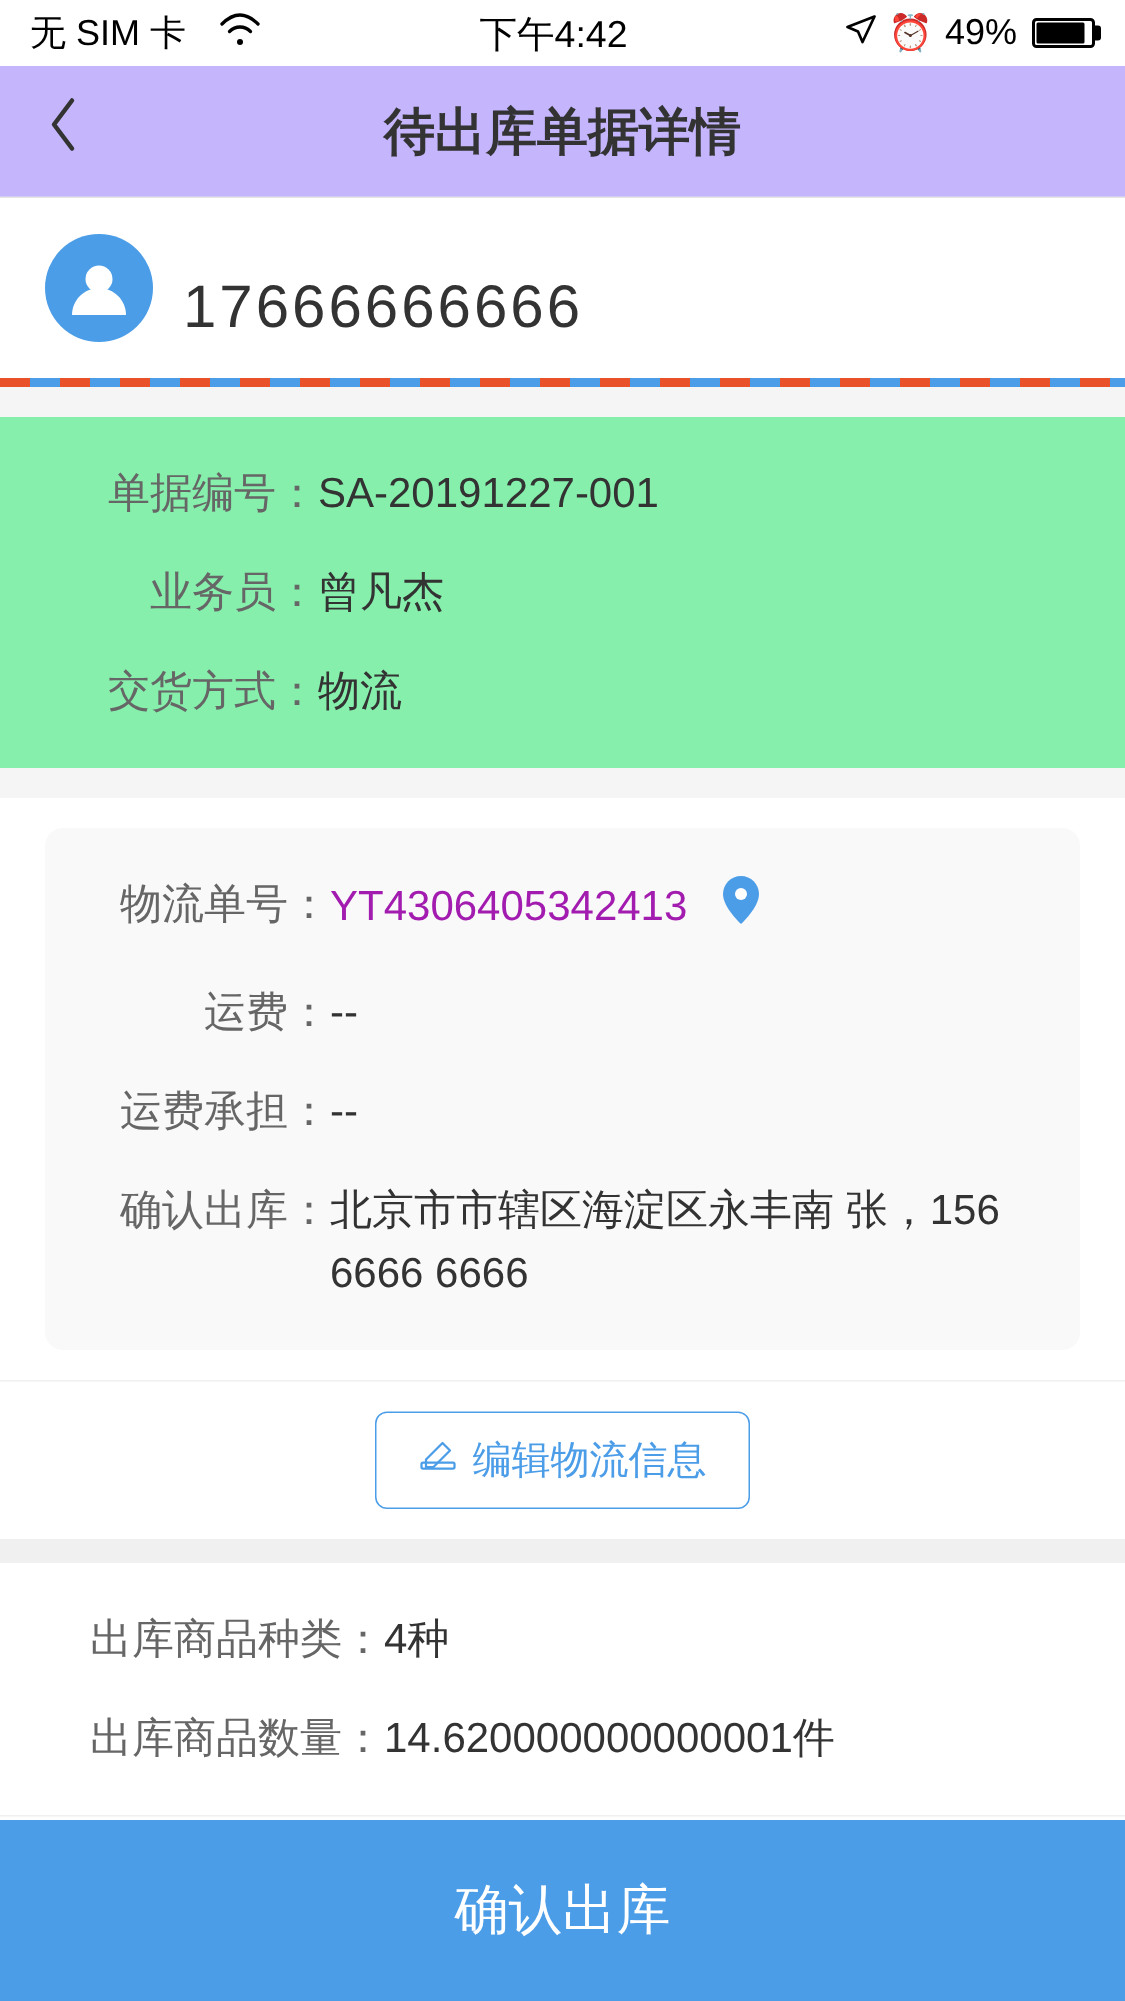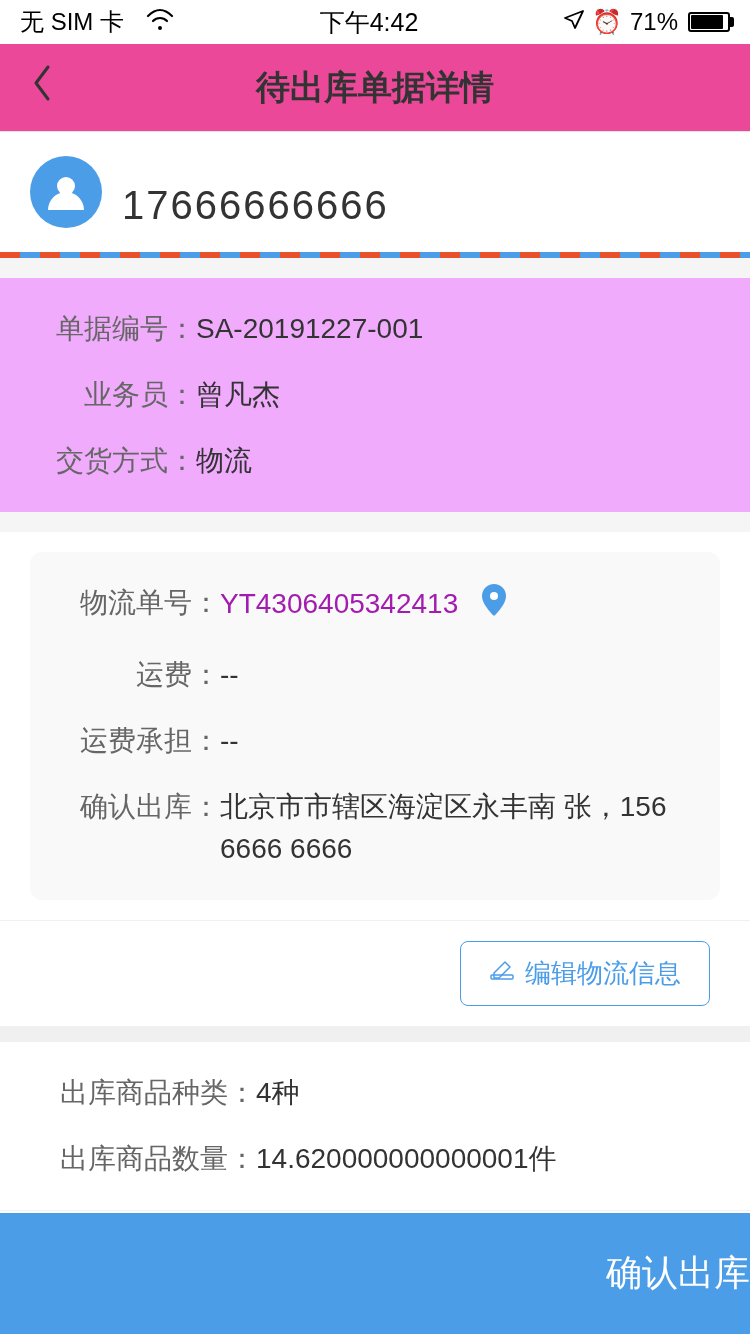--- a/index.html
+++ b/index.html
@@ -53,21 +53,21 @@
       left: 1px;
       top: 1px;
       bottom: 1px;
       width: 85%;
       background: #000;
       border-radius: 1px;
     }
 
     
     .nav-bar {
-      background: #ec4899;
+      background: #c4b5fd;
       height: 88px;
       display: flex;
       align-items: center;
       justify-content: center;
       position: relative;
       border-bottom: 1px solid #e5e5e5;
     }
     .nav-back {
       position: absolute;
       left: 30px;
@@ -115,23 +115,23 @@
     .avatar svg { width: 44px; height: 44px; }
     .phone-number {
       font-size: 40px;
       font-weight: 500;
       color: #333;
       letter-spacing: 2px;
     }
 
     
     .section {
-      background: #f0abfc;
+      background: #86efac;
       margin-top: 20px;
-      padding: 30px 36px;
+      padding: 30px 52px;
     }
     .field-row {
       display: flex;
       align-items: flex-start;
       margin-bottom: 24px;
       line-height: 1.5;
     }
     .field-row:last-child { margin-bottom: 0; }
     .field-label {
       color: #666;
@@ -157,23 +157,23 @@
     .location-pin {
       display: inline-block;
       margin-left: 12px;
       vertical-align: middle;
       cursor: pointer;
     }
 
     
     .section-footer {
       background: #fff;
-      padding: 20px 40px;
-      display: flex;
-      justify-content: flex-end;
+      padding: 20px 20px;
+      display: flex;
+      justify-content: center;
       border-top: 1px solid #f0f0f0;
     }
     .action-btn {
       border: 1.5px solid #4b9de8;
       color: #4b9de8;
       background: #fff;
       border-radius: 8px;
       padding: 14px 28px;
       font-size: 26px;
       display: flex;
@@ -202,21 +202,21 @@
       justify-content: flex-end;
       border-top: 1px solid #f0f0f0;
     }
 
     
     .confirm-btn {
       background: #4b9de8;
       color: #fff;
       font-size: 36px;
       font-weight: 500;
-      text-align: right;
+      text-align: center;
       padding: 36px 0;
       cursor: pointer;
       position: fixed;
       bottom: 0;
       left: 0;
       width: 750px;
     }
   </style>
 </head>
 <body>
@@ -233,21 +233,21 @@
     </span>
   </div>
   <div class="status-center">下午4:42</div>
   <div class="status-right">
     <span>
       <svg width="20" height="22" viewBox="0 0 20 22" fill="none">
         <path d="M19 3L1 10l7 3 3 7 8-17z" stroke="#000" stroke-width="1.8" fill="none" stroke-linejoin="round"></path>
       </svg>
     </span>
     <span>⏰</span>
-    <span>71%</span>
+    <span>49%</span>
     <span class="battery-icon">
       <span class="battery-fill"></span>
     </span>
   </div>
 </div>
 
 <div class="nav-bar">
   <div class="nav-back">
     <svg width="24" height="40" viewBox="0 0 24 40" fill="none">
       <path d="M18 4L6 20l12 16" stroke="#333" stroke-width="3" stroke-linecap="round" stroke-linejoin="round"></path>

